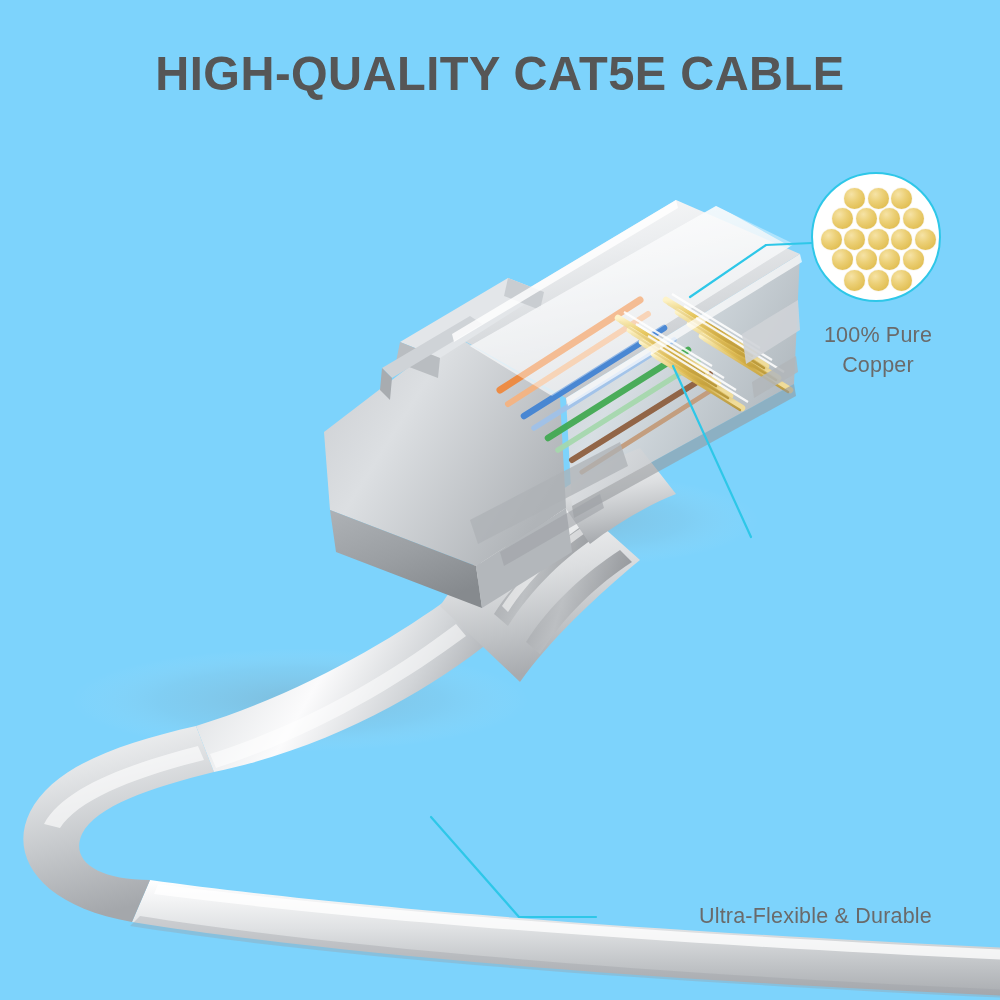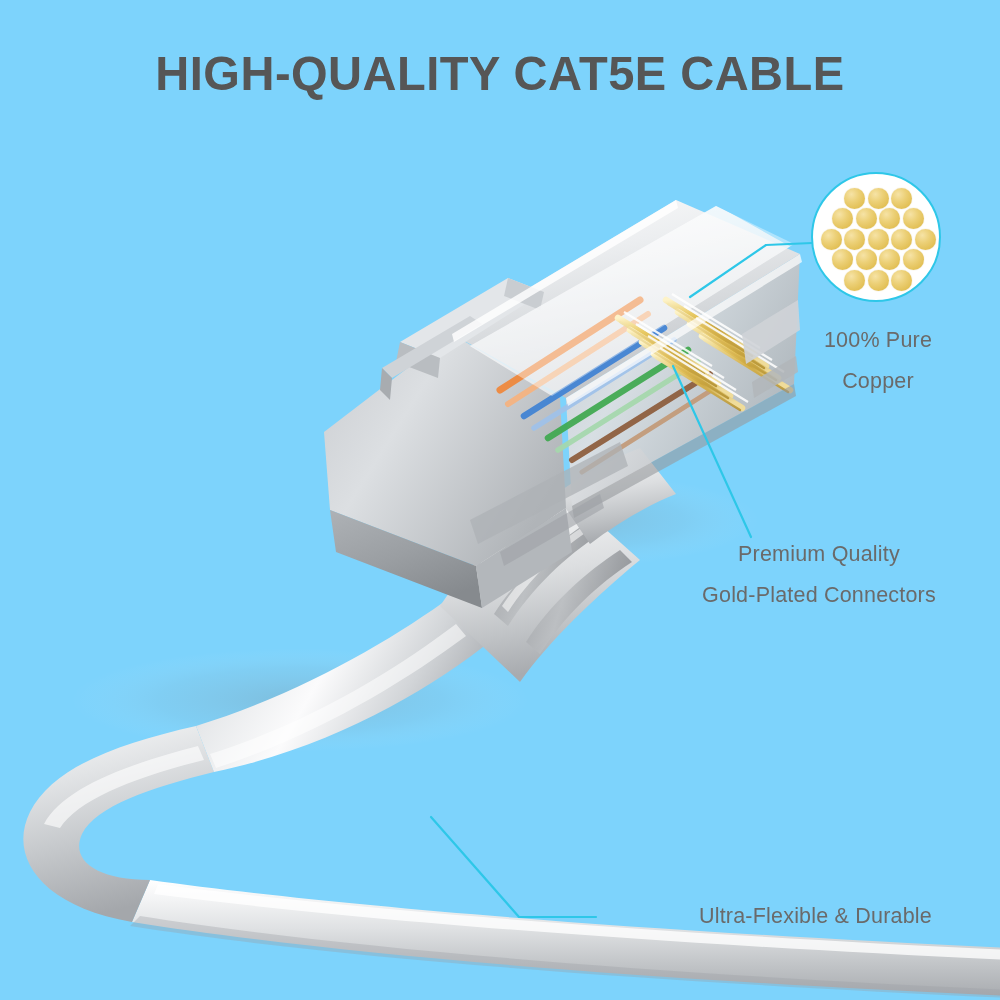--- a/index.html
+++ b/index.html
@@ -46,21 +46,21 @@
     width: 1000px;
     height: 1000px;
   }
   #product-photo svg { display: block; }
 
   
   .callout-text {
     position: absolute;
     color: #6a6a6a;
     font-size: 21.5px;
-    line-height: 41px;
+    line-height: 30px;
     font-weight: 400;
     letter-spacing: 0.2px;
     white-space: pre-line;
   }
   #callout-copper-text {
     left: 772px;
     top: 320px;
     width: 212px;
     text-align: center;
   }
@@ -351,18 +351,16 @@
         <div class="copper-strand" style="left: 89.75px; top: 75px;"></div>
         <div class="copper-strand" style="left: 31px; top: 95.5px;"></div>
         <div class="copper-strand" style="left: 54.5px; top: 95.5px;"></div>
         <div class="copper-strand" style="left: 78px; top: 95.5px;"></div>
       </div>
   </div>
 
   <div class="callout-text" id="callout-copper-text">100% Pure
 Copper</div>
 
-  <div class="callout-text" id="callout-gold-text">Premium Quality
-Gold-Plated Connectors</div>
 
   <div class="callout-text" id="callout-flex-text">Ultra-Flexible &amp; Durable</div>
 
 </div>
 
 </body></html>

